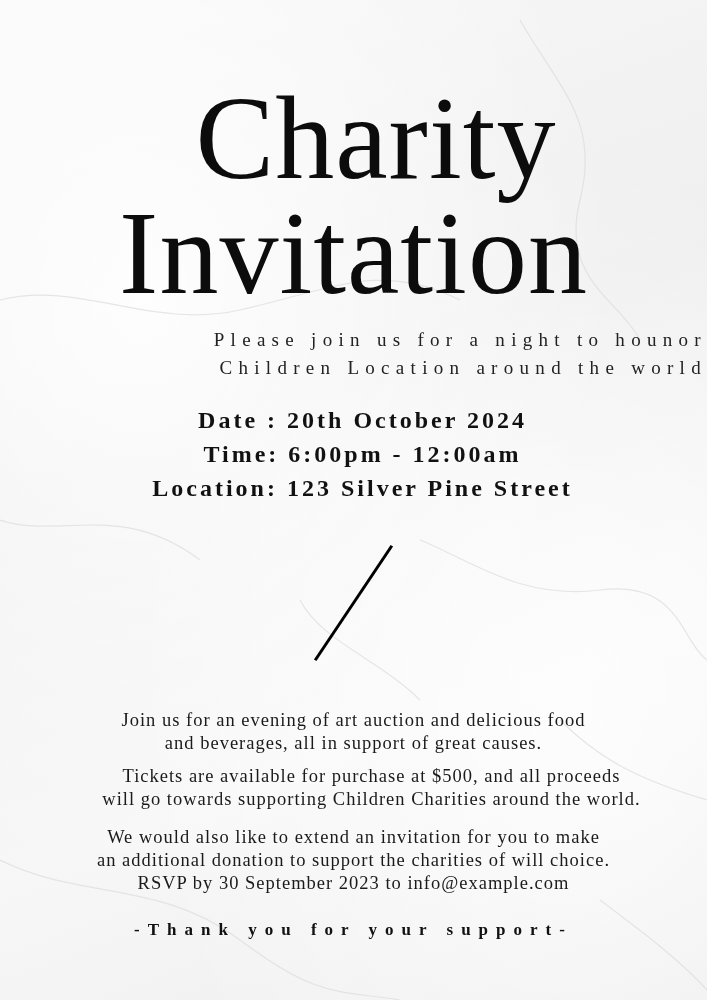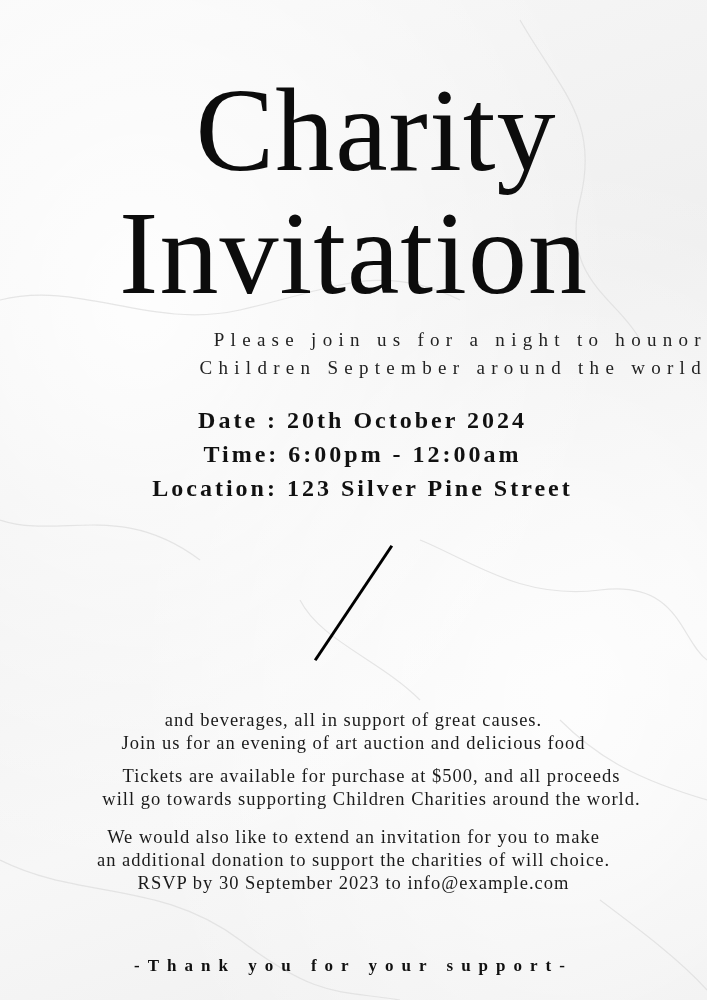--- a/index.html
+++ b/index.html
@@ -21,21 +21,21 @@
     .content { position: absolute; inset: 0; text-align: center; }
     .title {
       position: absolute; left: 0; right: 0;
       font-family: "Liberation Serif", serif;
       font-weight: normal;
       color: #0c0c0c;
       font-size: 118px;
       line-height: 1;
       letter-spacing: 1px;
     }
-    .title.l1 { top: 72px; padding-left: 45px; }
+    .title.l1 { top: 80px; padding-left: 45px; }
     .title.l2 { top: 195px; }
     .subtitle {
       position: absolute; left: 0; right: 0; top: 326px;
       font-family: "Liberation Serif", serif;
       font-size: 19px; line-height: 28px;
       letter-spacing: 6.3px;
       color: #222;
       text-align: right;
     }
     .details {
@@ -60,21 +60,20 @@
     .p1 { top: 709px; }
     .p2 { top: 765px; padding-left: 36px; }
     .p3 { top: 826px; }
     .thanks {
       position: absolute; left: 0; right: 0; top: 918px;
       font-family: "Liberation Serif", serif;
       font-weight: bold;
       font-size: 17px; line-height: 24px;
       letter-spacing: 8px;
       color: #111;
-      margin-top: 36px;
     }
     .line { display: block; white-space: nowrap; }
   </style>
 </head>
 <body>
 
 <div class="marble">
   <svg width="707" height="1000" viewBox="0 0 707 1000">
     <g fill="none" stroke="#dcdcdc" stroke-width="1.2" opacity="0.7">
       <path d="M520 20 C560 90, 600 120, 580 200 S620 300, 640 340"></path>
@@ -88,36 +87,36 @@
     </g>
   </svg>
 </div>
 
 <div class="content">
   <div class="title l1">Charity</div>
   <div class="title l2">Invitation</div>
 
   <div class="subtitle">
     <span class="line">Please join us for a night to hounor</span>
-    <span class="line">Children September around the world</span>
+    <span class="line">Children Location around the world</span>
   </div>
 
   <div class="details">
     <span class="line">Date : 20th October 2024</span>
     <span class="line">Time: 6:00pm - 12:00am</span>
     <span class="line">Location: 123 Silver Pine Street</span>
   </div>
 
   <svg class="divider" viewBox="0 0 84 120">
     <line x1="79" y1="4" x2="4" y2="116" stroke="#000" stroke-width="3" stroke-linecap="square"></line>
   </svg>
 
   <div class="body-text p1">
+    <span class="line">Join us for an evening of art auction and delicious food</span>
     <span class="line">and beverages, all in support of great causes.</span>
-    <span class="line">Join us for an evening of art auction and delicious food</span>
   </div>
 
   <div class="body-text p2">
     <span class="line">Tickets are available for purchase at $500, and all proceeds</span>
     <span class="line">will go towards supporting Children Charities around the world.</span>
   </div>
 
   <div class="body-text p3">
     <span class="line">We would also like to extend an invitation for you to make</span>
     <span class="line">an additional donation to support the charities of will choice.</span>

